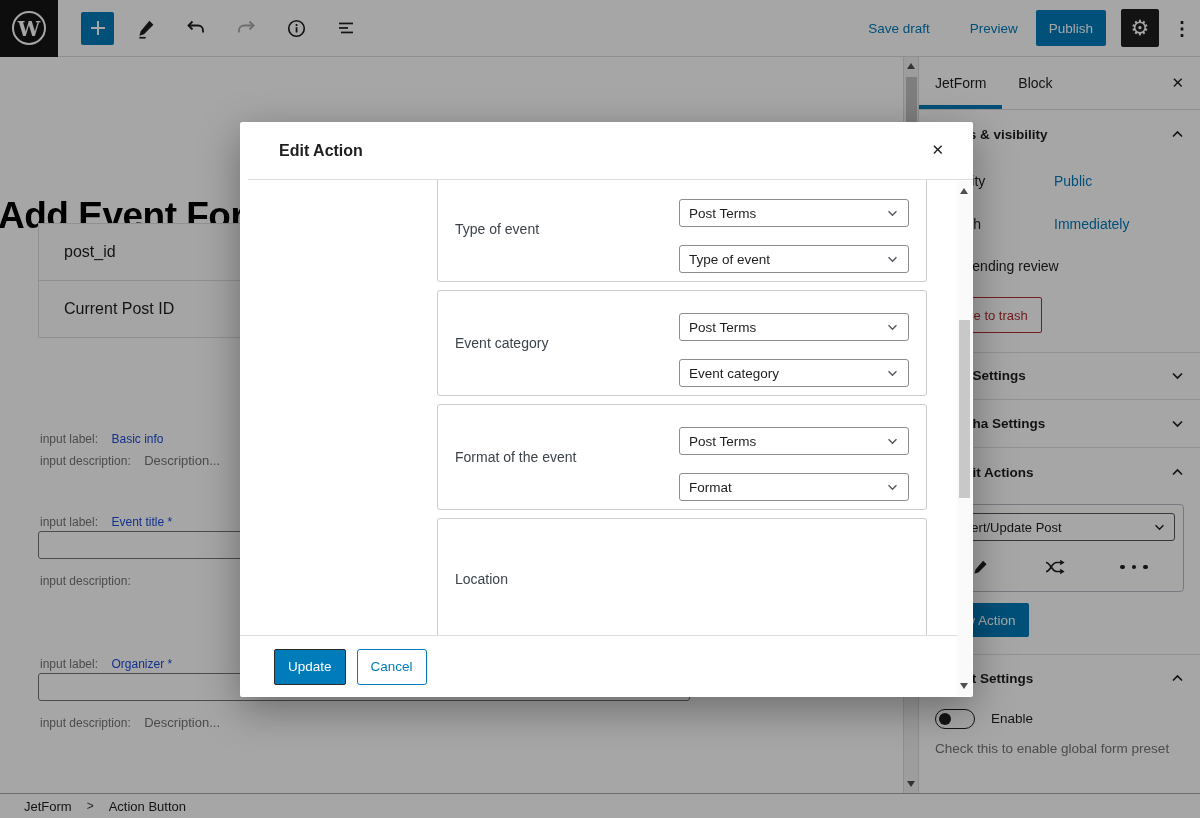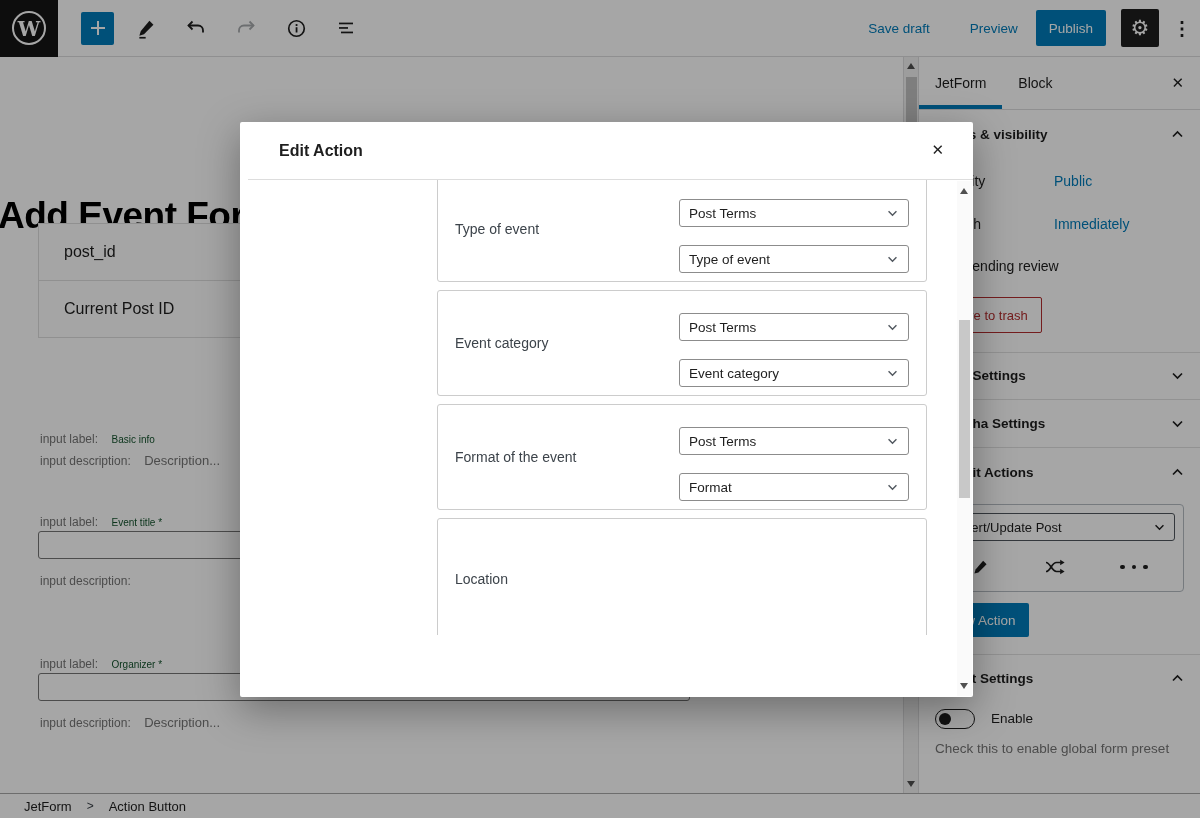--- a/index.html
+++ b/index.html
@@ -17,21 +17,21 @@
   .publish-btn { background:#007cba; color:#fff; font-size:13.5px; height:36px; padding:0 13px; border-radius:2px; display:flex; align-items:center; margin-left:18px; }
   .gear-btn { width:38px; height:38px; background:#1e1e1e; border-radius:2px; color:#fff; font-size:21px; display:flex; align-items:center; justify-content:center; margin-left:15px; }
   .kebab { color:#1e1e1e; font-size:19px; font-weight:bold; margin-left:13px; width:20px; text-align:center; }
 
   
   .canvas { position:absolute; top:57px; left:0; width:903px; height:736px; background:#fff; }
   .form-title { position:absolute; top:138px; left:-2px; font-size:37px; font-weight:bold; color:#000; letter-spacing:-0.5px; white-space:nowrap; }
   .postbox { position:absolute; left:38px; width:442px; height:58px; border:1px solid #dedede; background:#fdfdfd; display:flex; align-items:center; padding-left:25px; font-size:16px; color:#1e1e1e; }
   .lblrow { position:absolute; left:40px; white-space:nowrap; }
   .lbl-pre { font-size:12px; color:#757575; margin-right:9px; }
-  .lbl-val { font-size:10px; color:#14532d; }
+  .lbl-val { font-size:12px; color:#1d4ed8; }
   .lbl-desc { font-size:13px; color:#757575; }
   .cinput { position:absolute; left:38px; width:652px; height:28px; border:1px solid #757575; border-radius:3px; background:#fff; }
   .csel svg, .msel svg { position:absolute; right:10px; }
 
   
   .c-scroll { position:absolute; top:57px; left:903px; width:15px; height:736px; background:#f1f1f1; border-left:1px solid #dcdcde; }
   .c-thumb { position:absolute; top:20px; left:2px; width:11px; height:235px; background:#c2c2c2; }
   .arr-up { width:0; height:0; border-left:4px solid transparent; border-right:4px solid transparent; border-bottom:6px solid #505050; position:absolute; left:3px; }
   .arr-dn { width:0; height:0; border-left:4px solid transparent; border-right:4px solid transparent; border-top:6px solid #505050; position:absolute; left:3px; }
 
@@ -353,20 +353,24 @@
               </svg>
           </div>
         </div>
       </div>
 
       <div class="mcard last">
         <span class="mlabel">Location</span>
       </div>
     </div>
 
+    <div class="m-foot">
+      <span class="upd-btn">Update</span>
+      <span class="cnl-btn">Cancel</span>
+    </div>
 
     <div class="m-scroll">
       <i class="arr-up" style="top:7px;"></i>
       <div class="m-thumb"></div>
       <i class="arr-dn" style="bottom:7px;"></i>
     </div>
   </div>
 
 </div>
 

